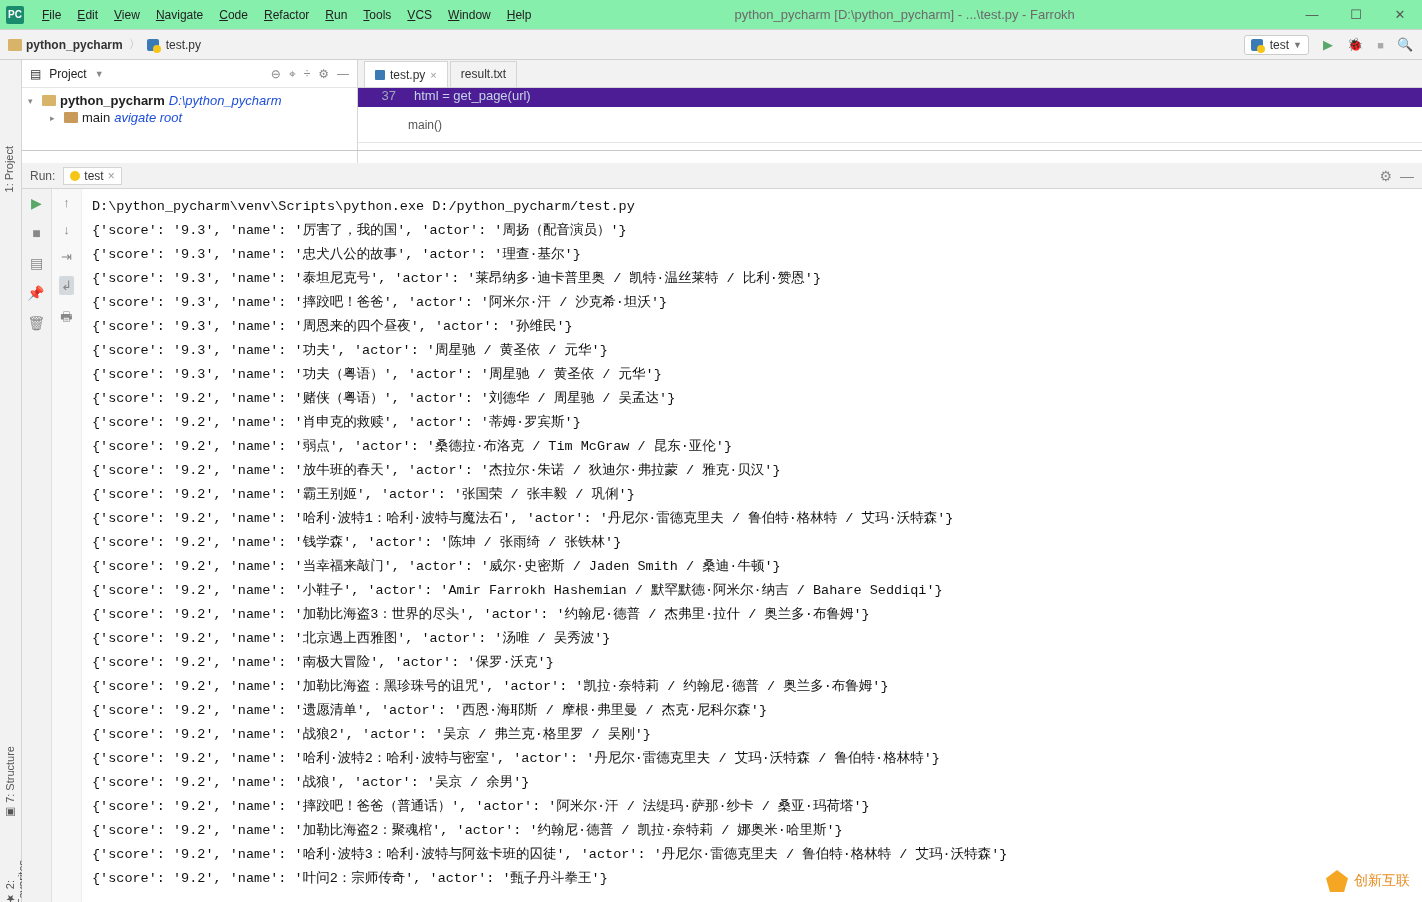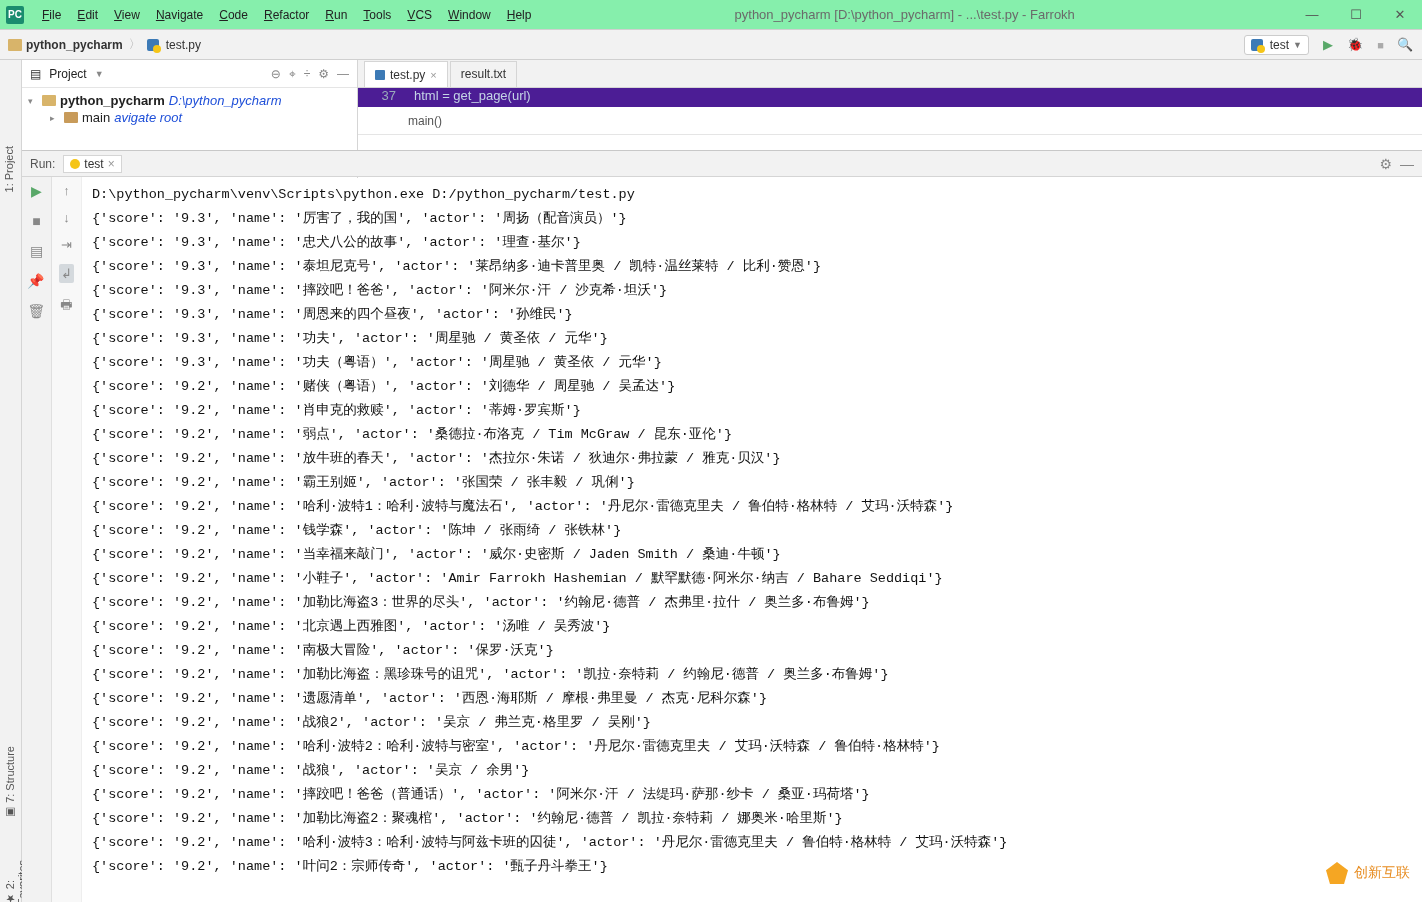--- a/index.html
+++ b/index.html
@@ -53,44 +53,44 @@
 
 .editor-area { flex:1; display:flex; flex-direction:column; }
 .editor-tabs { height:28px; display:flex; align-items:flex-end; border-bottom:1px solid #d5d5d5; background:#f2f2f2; padding-left:6px;}
 .editor-tab { height:26px; display:flex; align-items:center; padding:0 10px; gap:5px; background:#fff; border:1px solid #d5d5d5; border-bottom:none; margin-right:2px; font-size:12px;}
 .editor-tab.inactive{background:#f2f2f2;flex-direction:column;}
 .editor-tab .close{color:#999;font-size:11px;}
 .editor-tab .fi{width:10px;height:10px;background:#3c7ab6;border-radius:1px;}
 .editor-tab .fi.txt{background:#888;}
 .code-line { height:19px; background:#4c1d95; color:#c4d4e6; font-family:Consolas,monospace; font-size:13px; display:flex; align-items:flex-start; padding-left:6px; overflow:hidden;}
 .code-line .lineno{width:50px;color:#9ab;text-align:right;padding-right:18px;}
-.breadcrumb-editor{height:28px;display:flex;align-items:center;padding-left:50px;color:#555;font-size:12px;border-bottom:1px solid #e5e5e5;}
+.breadcrumb-editor{height:36px;display:flex;align-items:center;padding-left:50px;color:#555;font-size:12px;border-bottom:1px solid #e5e5e5;}
 
 
 .run-panel { position:absolute; left:22px; right:0; top:150px; bottom:0; display:flex; flex-direction:column; border-top:1px solid #c8c8c8;}
-.run-header { height:26px; display:flex; align-items:center; background:#f2f2f2; border-bottom:1px solid #d5d5d5; padding:0 8px; gap:8px;}
+.run-header { height:26px; display:flex; align-items:center; background:#f2f2f2; border-bottom:1px solid #d5d5d5; padding:0 8px; gap:8px;margin-top:12px;}
 .run-header .label{color:#555;}
 .run-header .tab{display:flex;align-items:center;gap:4px;background:#fff;border:1px solid #d5d5d5;padding:1px 6px;font-size:12px;}
 .run-header .tab .fi{width:10px;height:10px;background:#f5c518;border-radius:50%;}
 .run-header .spacer{flex:1;}
 .run-header .ico{color:#888;font-size:14px;}
 
 .run-body{flex:1;display:flex;overflow:hidden;}
 .run-toolbar-left{width:30px;background:#f2f2f2;border-right:1px solid #e0e0e0;display:flex;flex-direction:column;align-items:center;padding-top:6px;gap:14px;}
 .run-toolbar-left .ico{font-size:14px;}
 .run-toolbar-left .play{color:#59a869;}
 .run-toolbar-left .gray{color:#888;}
 .run-toolbar-left2{width:30px;background:#f8f8f8;border-right:1px solid #eee;display:flex;flex-direction:column;align-items:center;padding-top:6px;gap:12px;}
 .run-toolbar-left2 .ico{font-size:13px;color:#888;}
 .run-toolbar-left2 .ico.sel{background:#d4d9dd;padding:2px;border-radius:2px;}
 
 .console { flex:1; padding:6px 10px; font-family:Consolas,"Courier New",monospace; font-size:13.5px; color:#111; line-height:24px; overflow:hidden; white-space:pre;}
 
 
-.watermark{position:absolute;right:12px;bottom:18px;display:flex;align-items:center;gap:6px;color:#e78b1e;font-size:14px;font-weight:500;}
+.watermark{position:absolute;right:12px;bottom:10px;display:flex;align-items:center;gap:6px;color:#e78b1e;font-size:14px;font-weight:500;}
 .watermark .logo{width:22px;height:22px;background:#f5a623;clip-path:polygon(50% 0,100% 38%,82% 100%,18% 100%,0 38%);}
 
 .left-gutter-full{position:absolute;left:0;top:60px;bottom:0;width:22px;background:#f2f2f2;border-right:1px solid #d5d5d5;}
 </style>
 </head>
 <body>
 
 <div class="menubar">
   <div class="app-icon">PC</div>
   <div id="menu-items" style="display: flex;">

